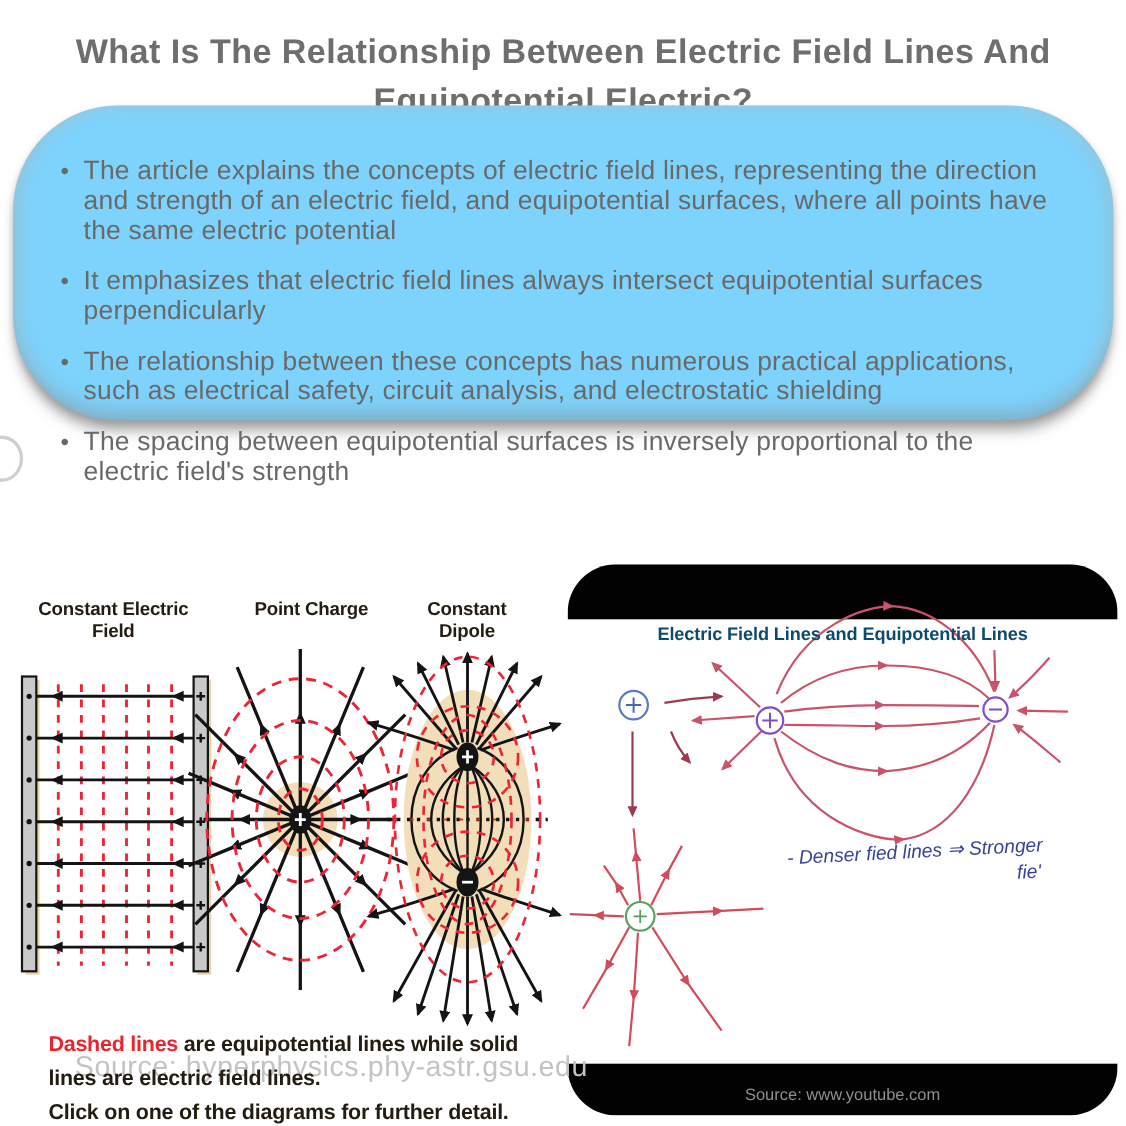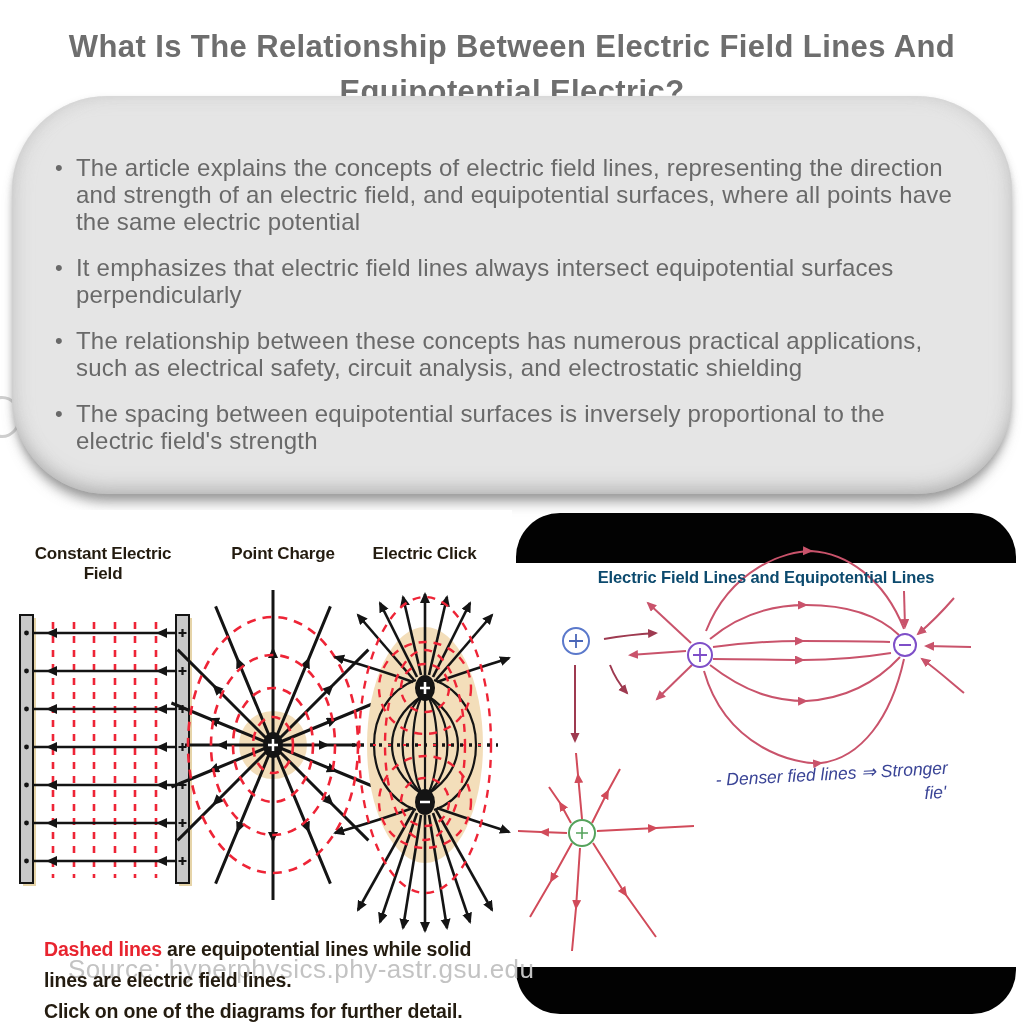--- a/index.html
+++ b/index.html
@@ -5,22 +5,22 @@
   html,body{margin:0;padding:0;background:#ffffff;}
   .stage{position:relative;width:1024px;height:1024px;background:#ffffff;overflow:hidden;
          font-family:"Liberation Sans",sans-serif;}
 
   
   .page-title{position:absolute;top:24px;left:0;width:1024px;text-align:center;
               font-size:31px;font-weight:700;color:#6e6e6e;line-height:45px;letter-spacing:.4px;}
   .page-title span{display:block;}
 
   
-  .summary-card{position:absolute;left:12px;top:96px;width:1000px;height:398px;background:#e5e5e5;
-    border-radius:95px;box-sizing:border-box;padding:58px 44px 0 40px;
+  .summary-card{position:absolute;left:12px;top:96px;width:1000px;height:286px;background:#7dd3fc;
+    border-radius:95px;box-sizing:border-box;padding:46px 44px 0 40px;
     box-shadow:0 12px 12px -3px rgba(105,105,105,.55),0 3px 6px rgba(140,140,140,.35),
       inset 0 -14px 18px -8px rgba(135,135,135,.5),
       inset 0 14px 16px -12px rgba(190,190,190,.4),
       inset 16px 0 18px -12px rgba(185,185,185,.4),
       inset -16px 0 18px -12px rgba(185,185,185,.4);}
   .summary-card ul{margin:0;padding:0;list-style:none;}
   .summary-card li{position:relative;padding-left:24px;margin-bottom:19px;color:#696969;
                    font-size:24px;line-height:27px;letter-spacing:.2px;}
   .summary-card li::before{content:"•";position:absolute;left:3px;top:0;color:#696969;font-size:22px;}
   .edge-circle{position:absolute;left:-17px;top:396px;width:32px;height:36px;
@@ -203,21 +203,21 @@
         <line x1="358" y1="235" x2="492" y2="235" stroke="#ee2436" stroke-width="2" stroke-dasharray="3 12"></line>
         <ellipse cx="425" cy="178" rx="10" ry="13" fill="#141414"></ellipse>
         <path d="M420,178 h10 M425,172 v12" stroke="#ffffff" stroke-width="2.5"></path>
         <ellipse cx="425" cy="292" rx="10" ry="13" fill="#141414"></ellipse>
         <path d="M420,292 h10" stroke="#ffffff" stroke-width="2.5"></path>
       </g>
     </svg>
 
     <div class="diag-title dt1">Constant Electric Field</div>
     <div class="diag-title dt2">Point Charge</div>
-    <div class="diag-title dt3">Electric Click</div>
+    <div class="diag-title dt3">Constant Dipole</div>
 
     <div class="watermark">Source: hyperphysics.phy-astr.gsu.edu</div>
     <div class="fig-caption">
       <span class="cap-red">Dashed lines</span><span> are equipotential lines while solid lines are electric field lines.</span><br>
       <span>Click on one of the diagrams for further detail.</span>
     </div>
   </div>
 
   <div class="video-frame">
     <div class="bar-top"></div>
@@ -280,15 +280,16 @@
       </g>
     </svg>
 
     <div class="wb-title">Electric Field Lines and Equipotential Lines</div>
 
     <div class="handwriting">
       <span>- Denser fied lines ⇒ Stronger</span>
       <span class="hw2">fie'</span>
     </div>
 
+    <div class="source-credit">Source: www.youtube.com</div>
   </div>
 
 </div>
 
 </body></html>

